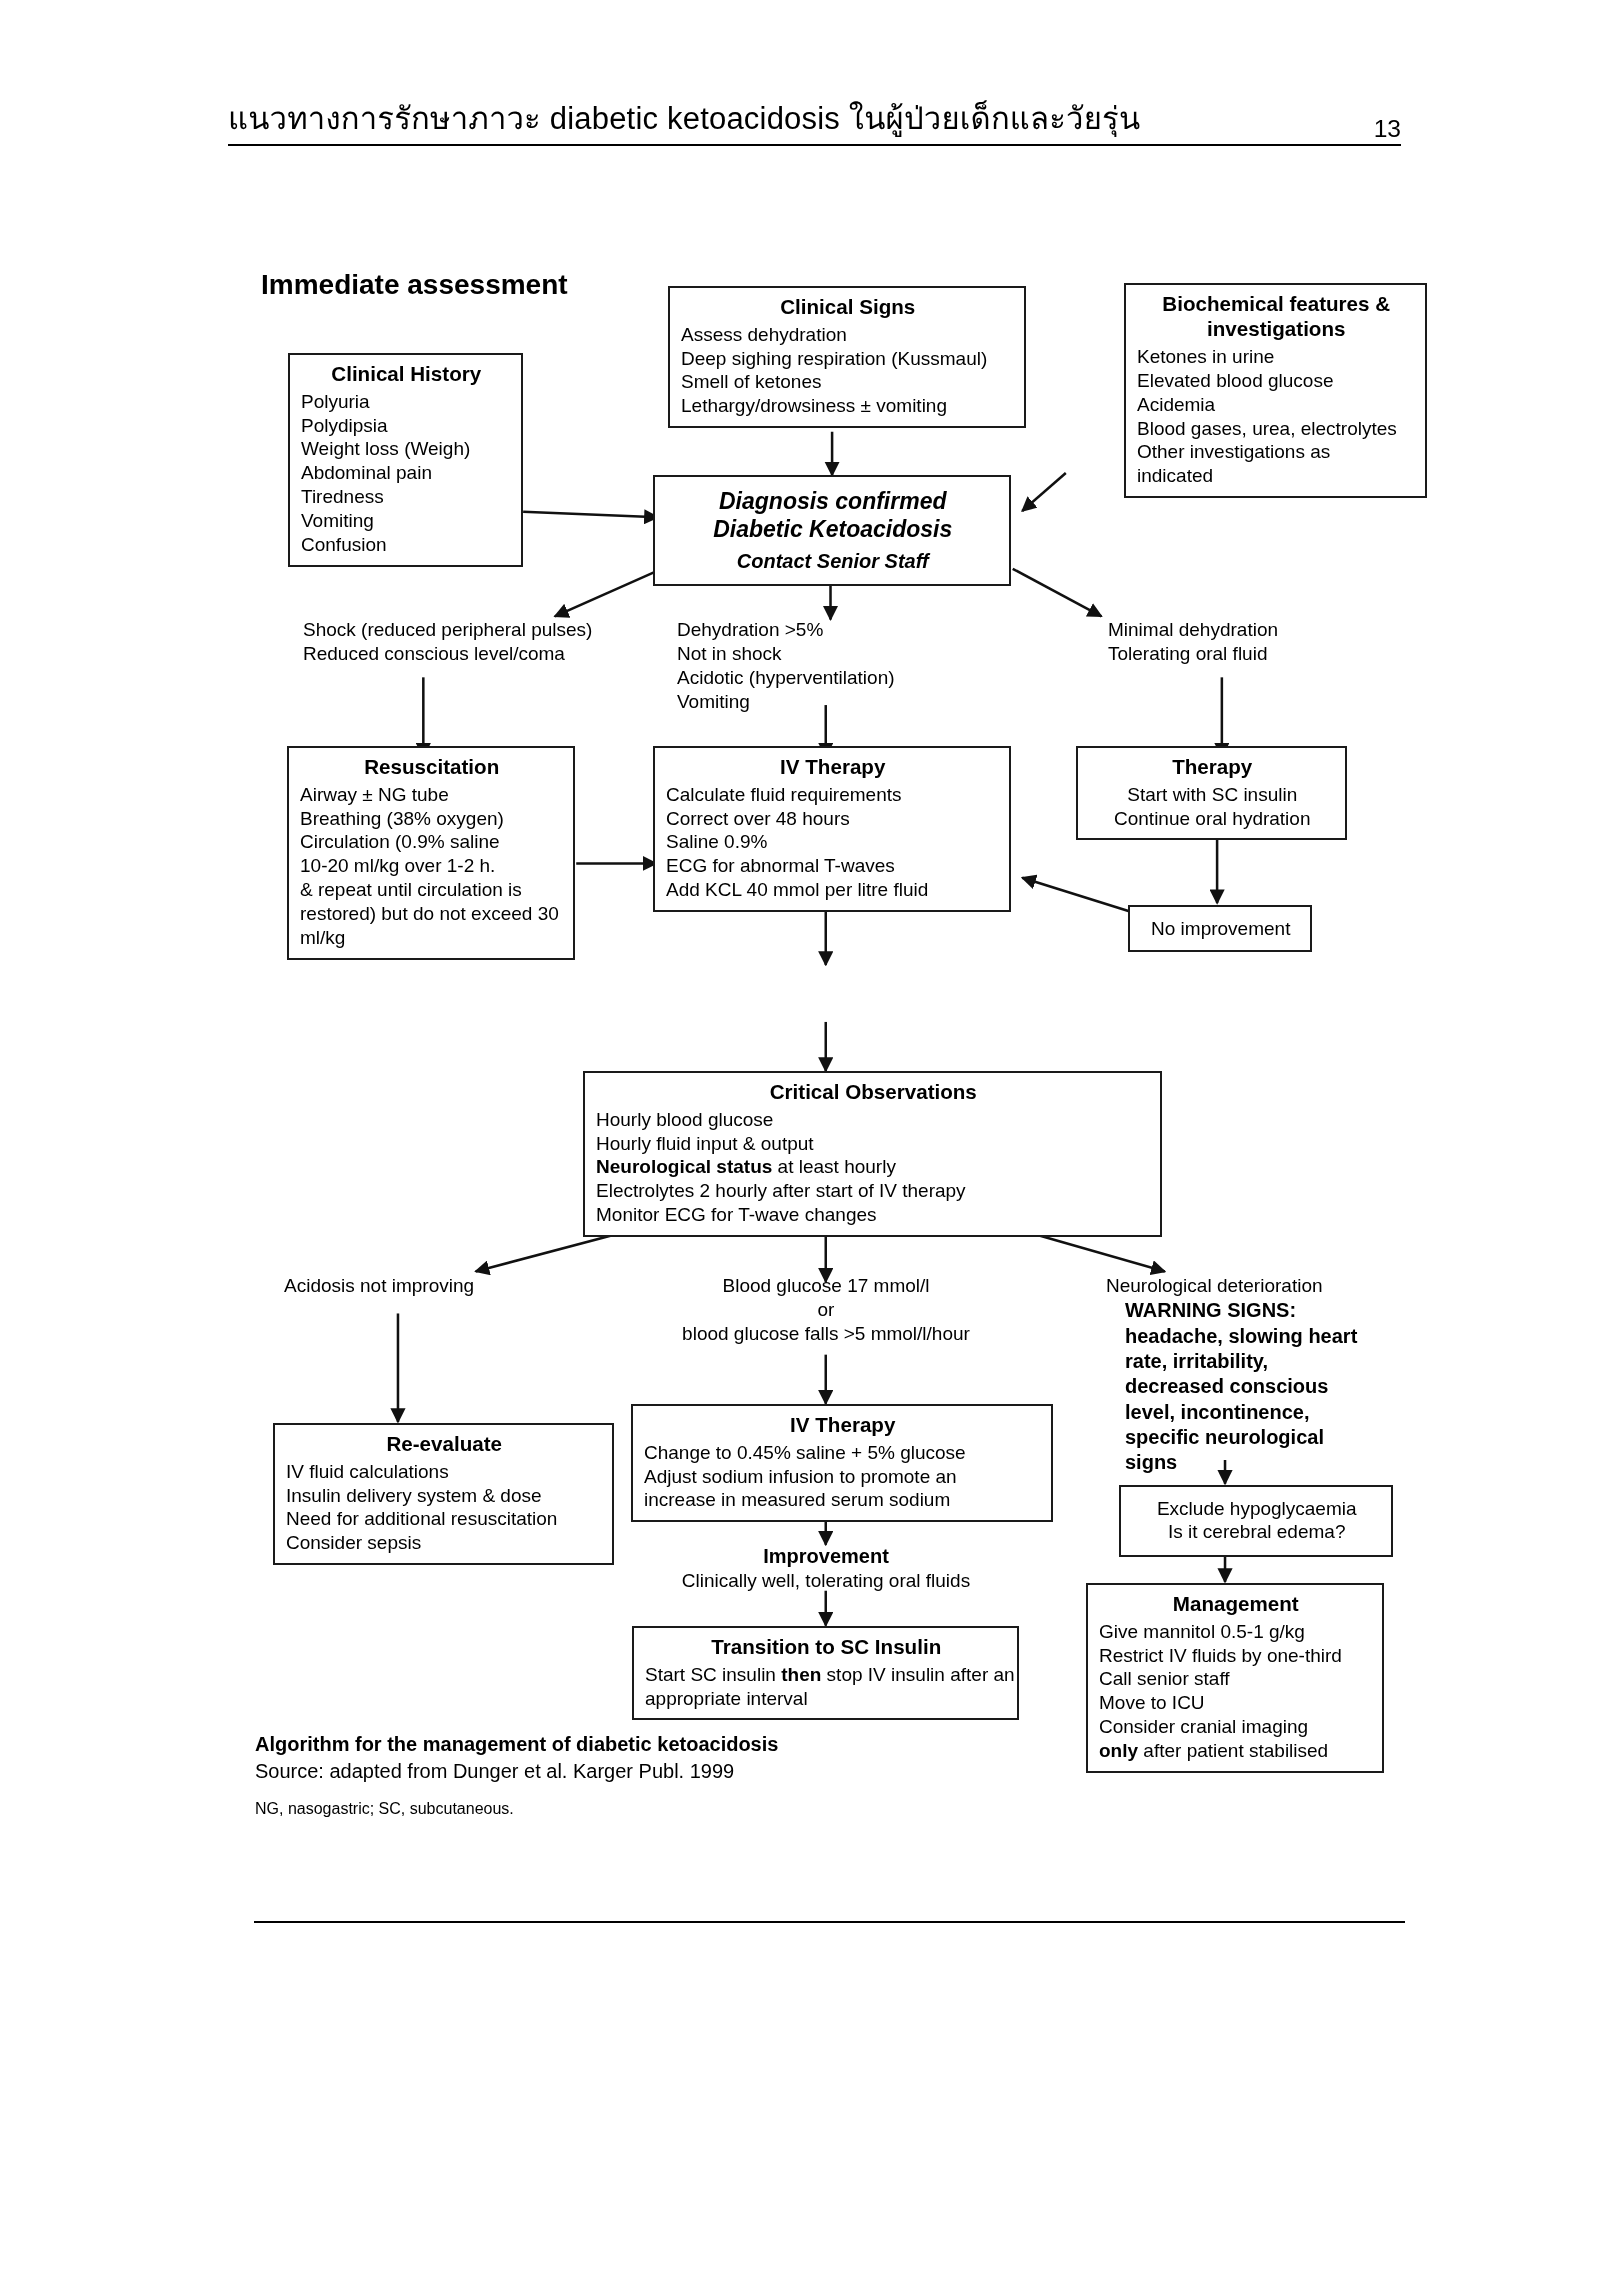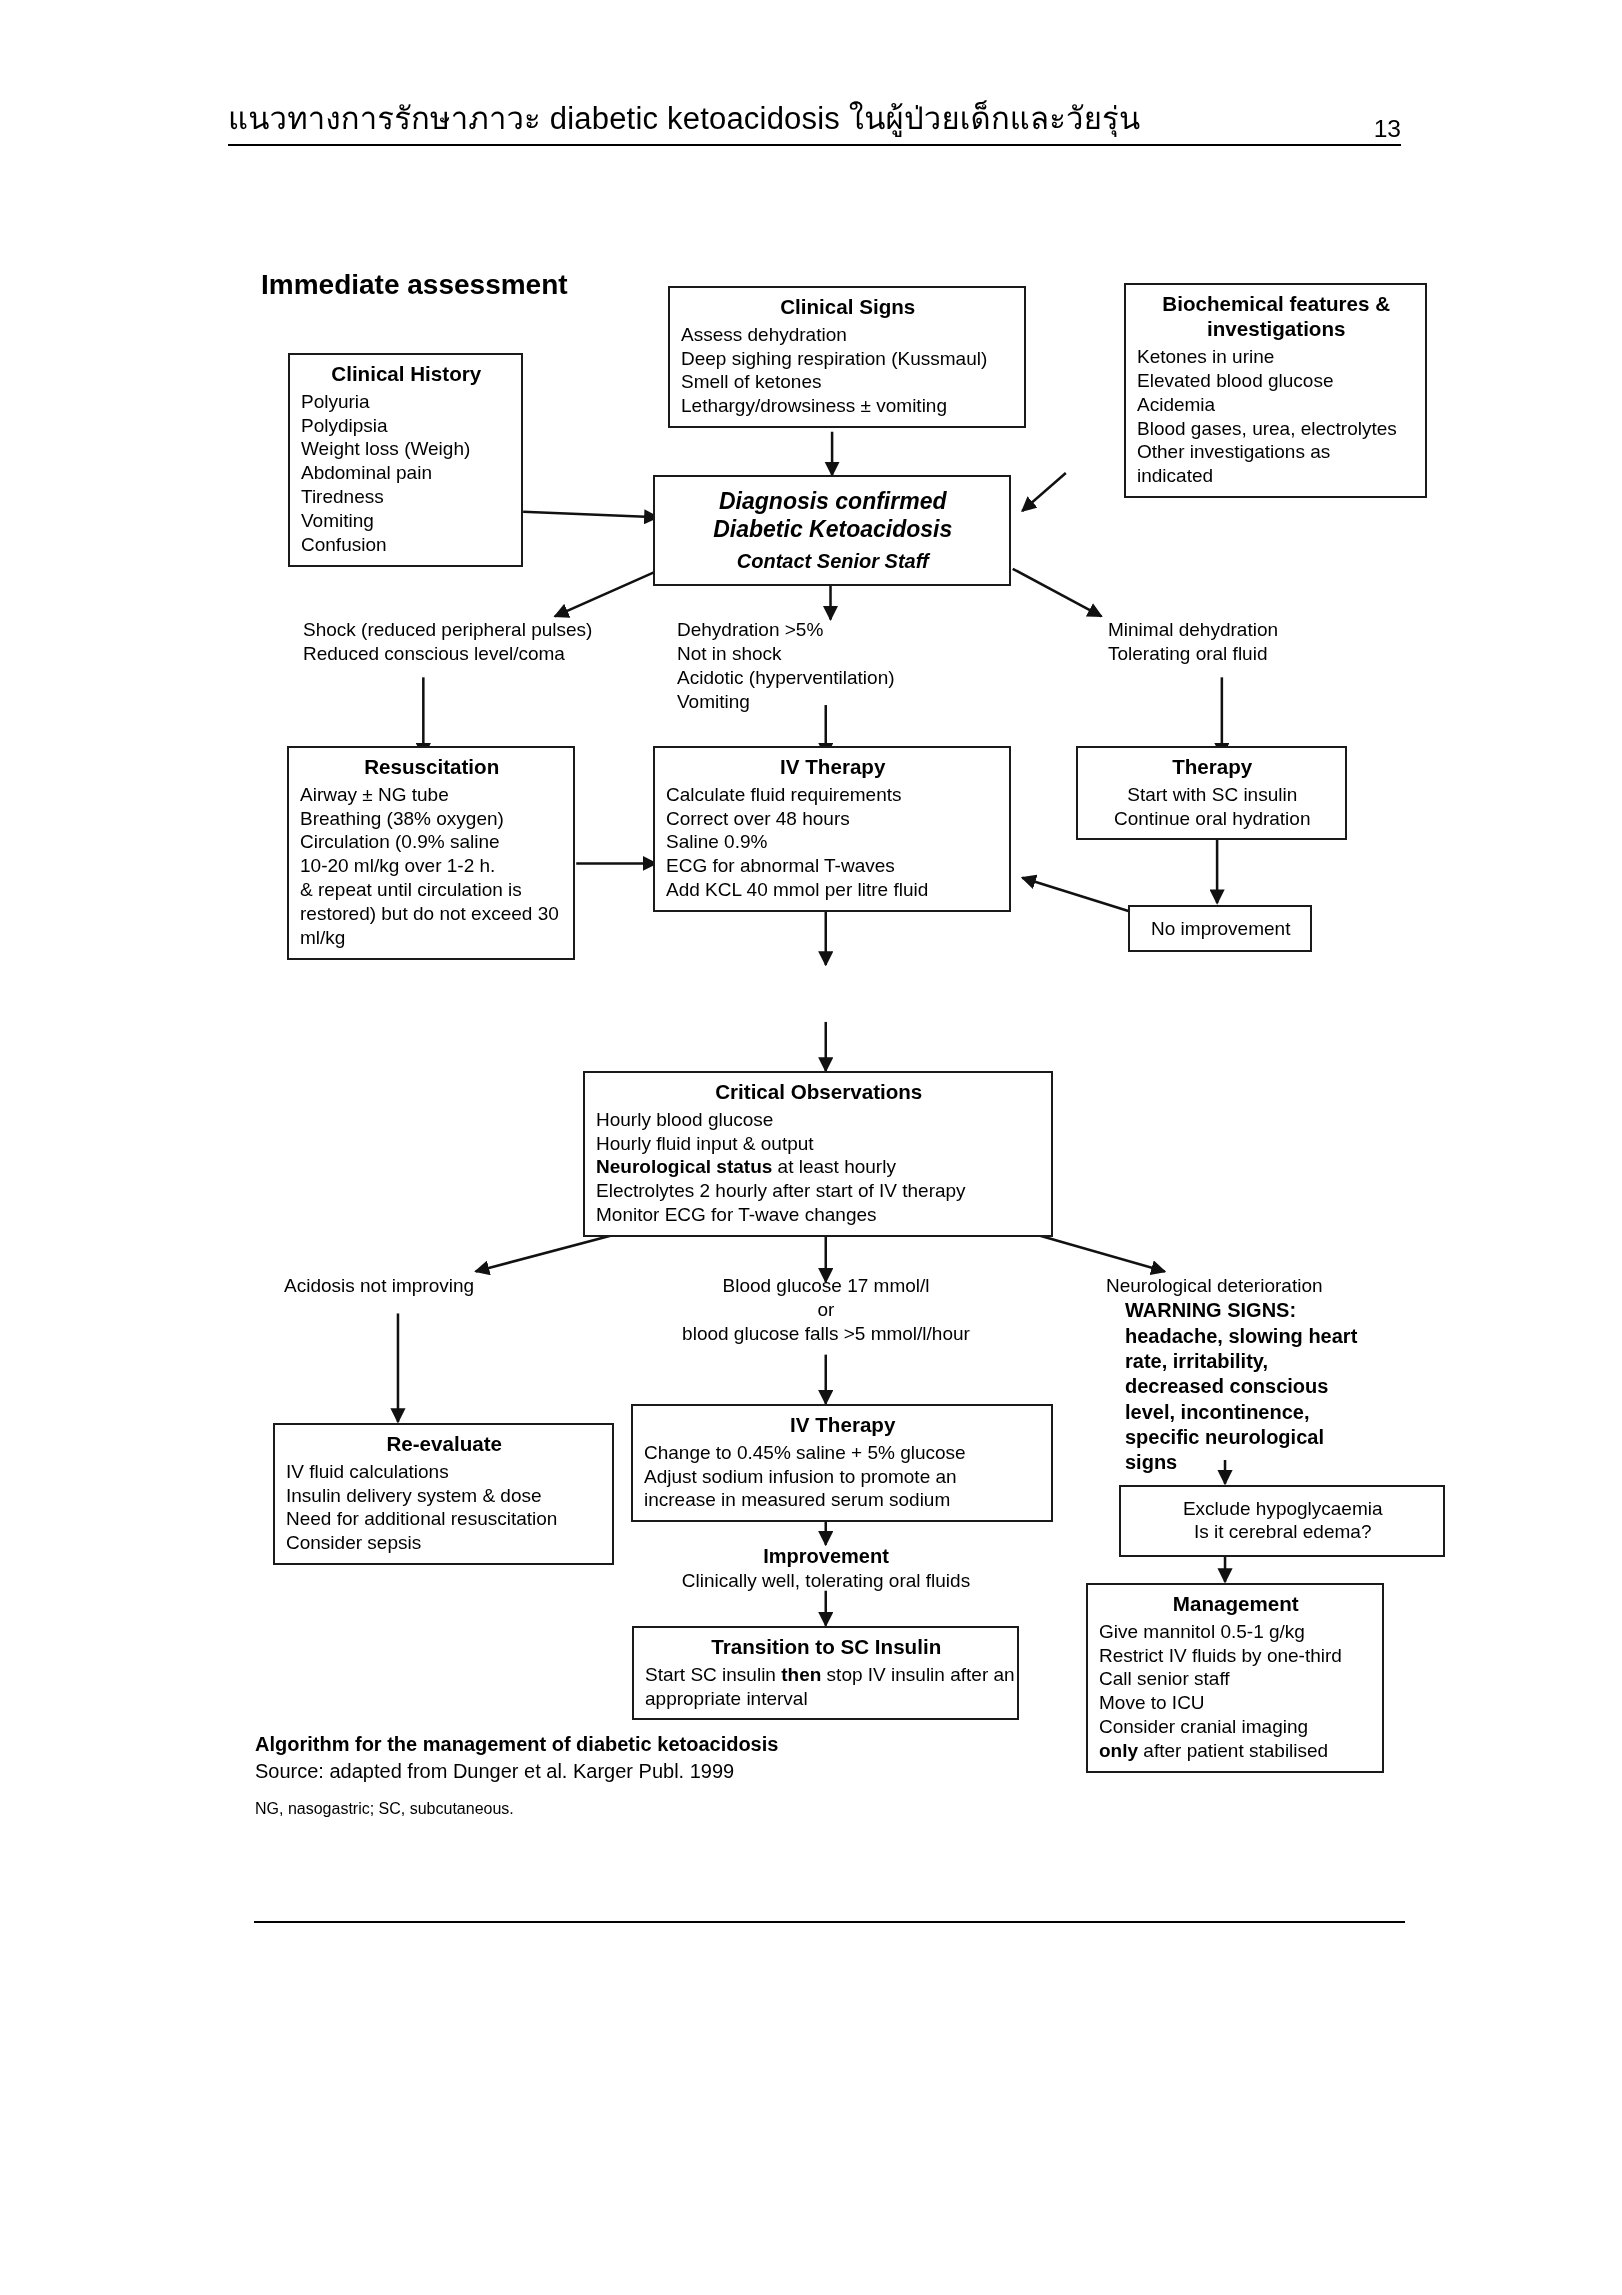--- a/index.html
+++ b/index.html
@@ -280,21 +280,21 @@
     <div class="title">Therapy</div>
     <div class="line">Start with SC insulin</div>
     <div class="line">Continue oral hydration</div>
   </div>
 
   <div class="node center" style="left:1128px; top:905px; width:184px; padding-top:9.5px; padding-bottom:9.5px;">
     <div class="line">No improvement</div>
   </div>
 
 
-  <div class="node" style="left:583px; top:1071px; width:470px;">
+  <div class="node" style="left:583px; top:1071px; width:579px;">
     <div class="title">Critical Observations</div>
     <div class="line">Hourly blood glucose</div>
     <div class="line">Hourly fluid input &amp; output</div>
     <div class="line"><b>Neurological status</b><span> at least hourly</span></div>
     <div class="line">Electrolytes 2 hourly after start of IV therapy</div>
     <div class="line">Monitor ECG for T-wave changes</div>
   </div>
 
   <div class="label" style="left:284px; top:1274px;">
     <div class="line">Acidosis not improving</div>
@@ -336,21 +336,21 @@
     <div class="line hd">Improvement</div>
     <div class="line">Clinically well, tolerating oral fluids</div>
   </div>
 
   <div class="node" style="left:632px; top:1626px; width:387px;">
     <div class="title">Transition to SC Insulin</div>
     <div class="line"><span>Start SC insulin </span><b>then</b><span> stop IV insulin after an</span></div>
     <div class="line">appropriate interval</div>
   </div>
 
-  <div class="node center" style="left:1119px; top:1485px; width:326px; padding-top:9.5px; padding-bottom:11px;">
+  <div class="node center" style="left:1119px; top:1485px; width:274px; padding-top:9.5px; padding-bottom:11px;">
     <div class="line">Exclude hypoglycaemia</div>
     <div class="line">Is it cerebral edema?</div>
   </div>
 
   <div class="node" style="left:1086px; top:1583px; width:298px;">
     <div class="title">Management</div>
     <div class="line">Give mannitol 0.5-1 g/kg</div>
     <div class="line">Restrict IV fluids by one-third</div>
     <div class="line">Call senior staff</div>
     <div class="line">Move to ICU</div>

